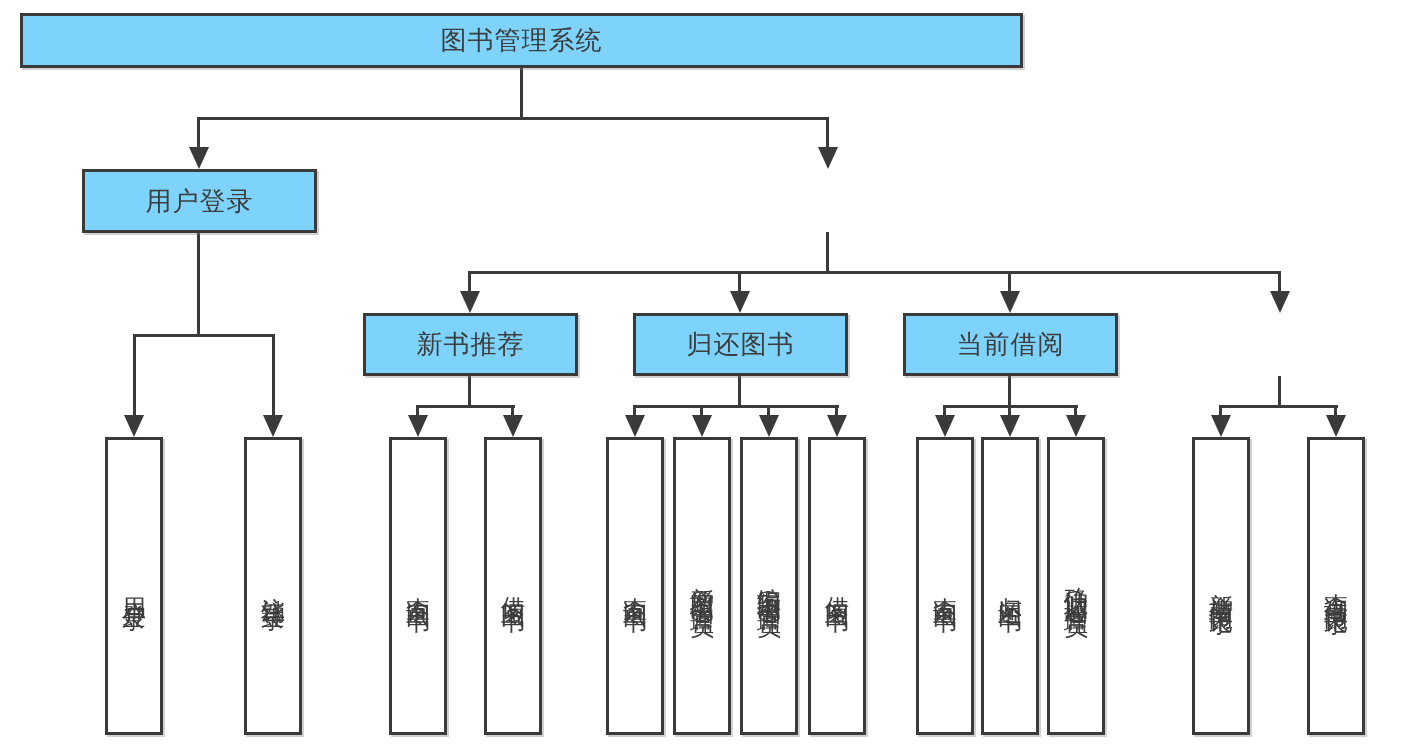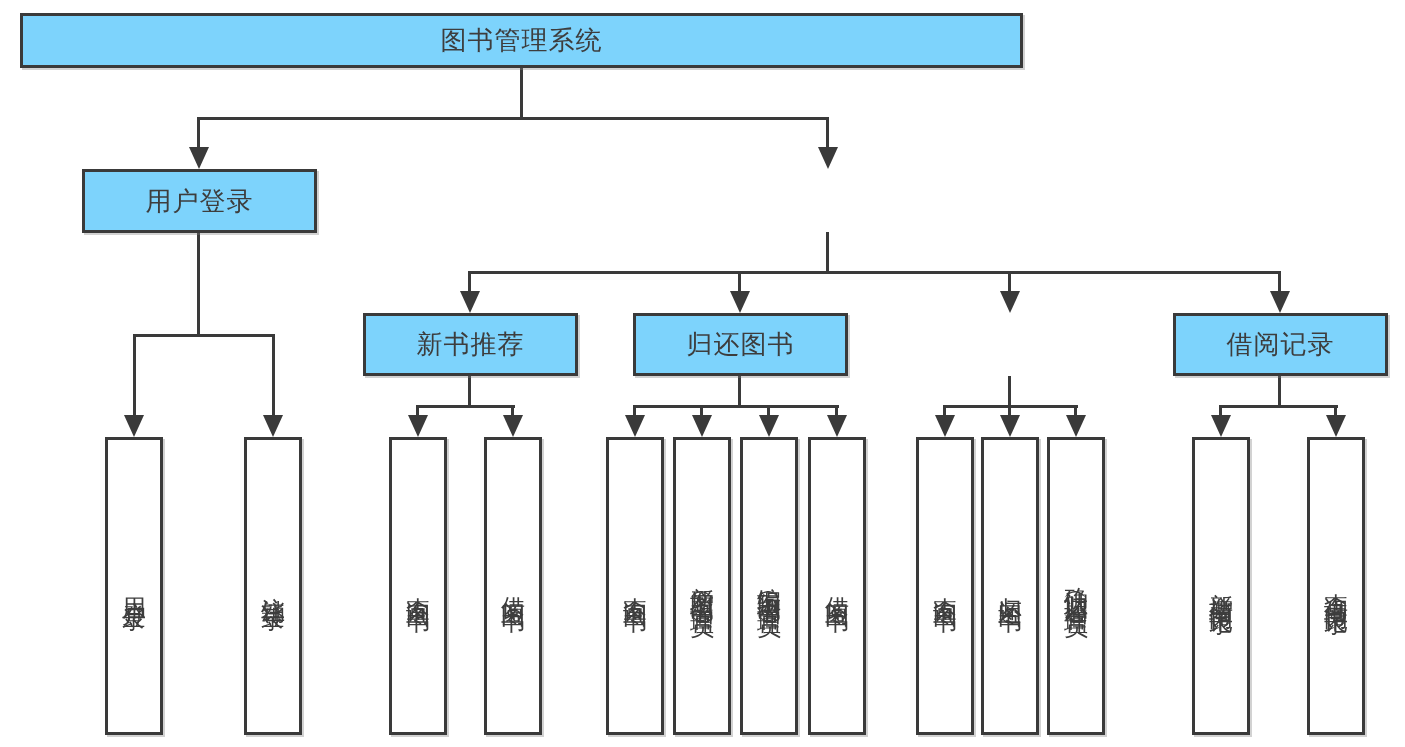--- a/index.html
+++ b/index.html
@@ -131,21 +131,21 @@
   <div class="arrow" style="left:1066px;top:415px"></div>
   <div class="arrow" style="left:1211px;top:415px"></div>
   <div class="arrow" style="left:1326px;top:415px"></div>
 
   <div class="box" style="left:20px;top:13px;width:1003px;height:55px">图书管理系统</div>
 
   <div class="box" style="left:82px;top:169px;width:235px;height:64px">用户登录</div>
 
   <div class="box l3" style="left:363px">新书推荐</div>
   <div class="box l3" style="left:633px">归还图书</div>
-  <div class="box l3" style="left:1173px">借阅记录</div>
+  <div class="box l3" style="left:903px">当前借阅</div>
 
   <div class="vbox" style="left:105px">
     <span class="vtext">用户登录</span>
   </div>
   <div class="vbox" style="left:244px">
     <span class="vtext">注销登录</span>
   </div>
 
   <div class="vbox" style="left:389px">
     <span class="vtext">查询图书</span>

